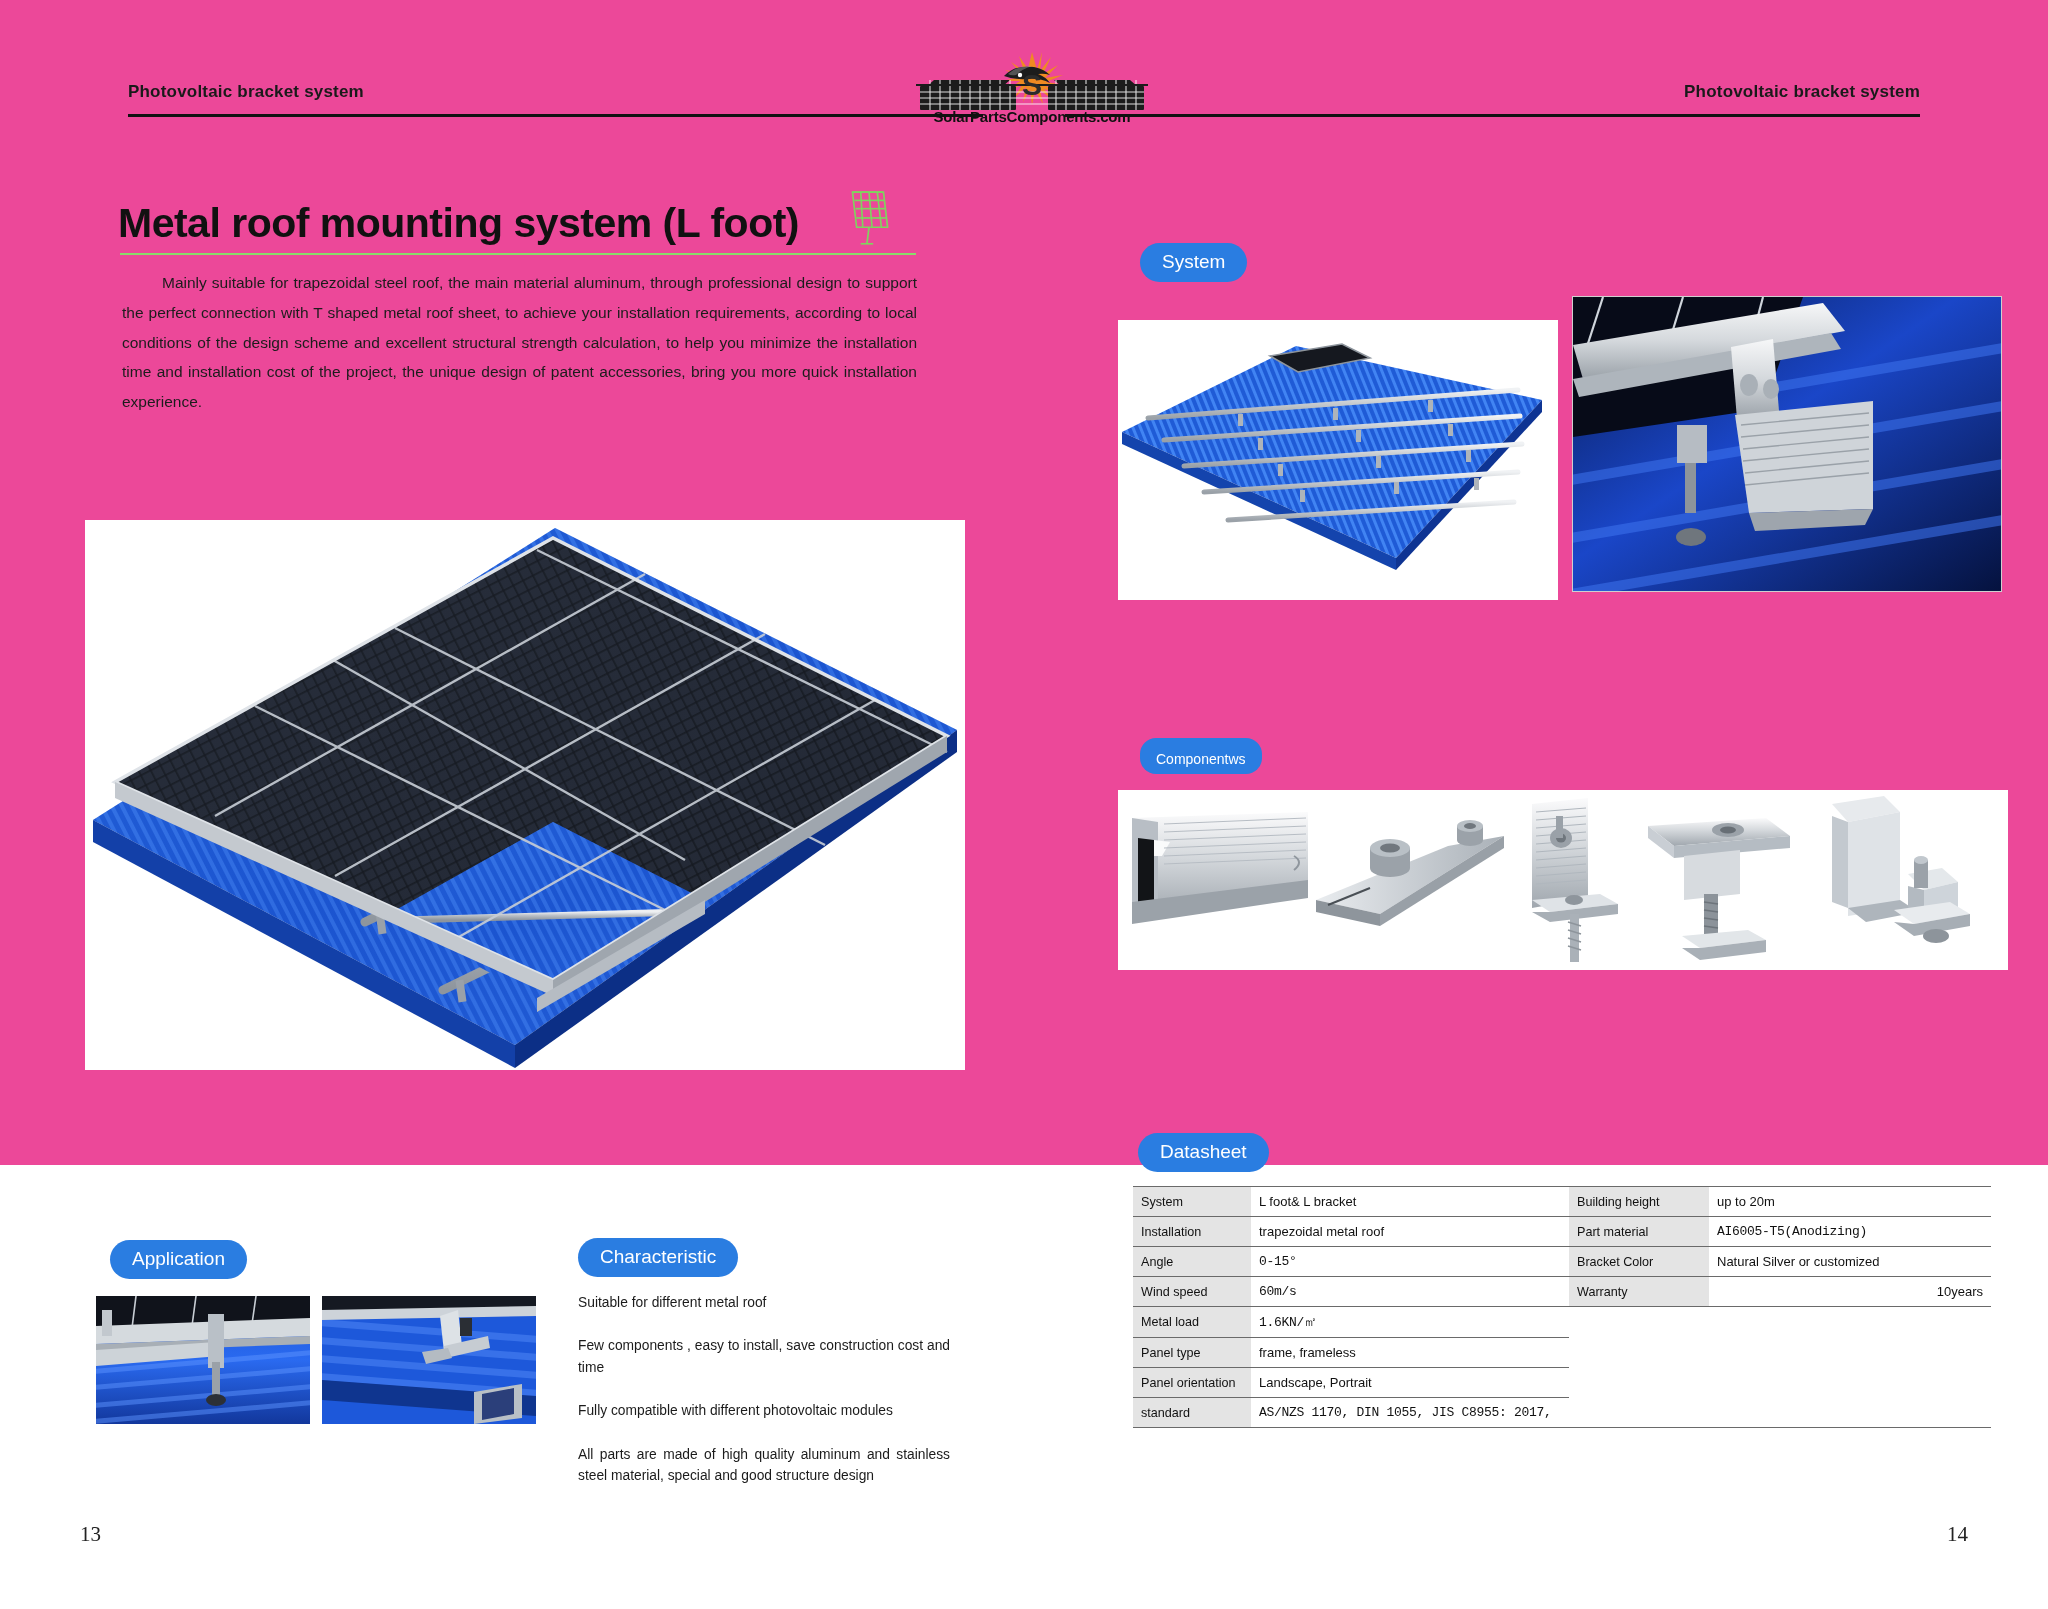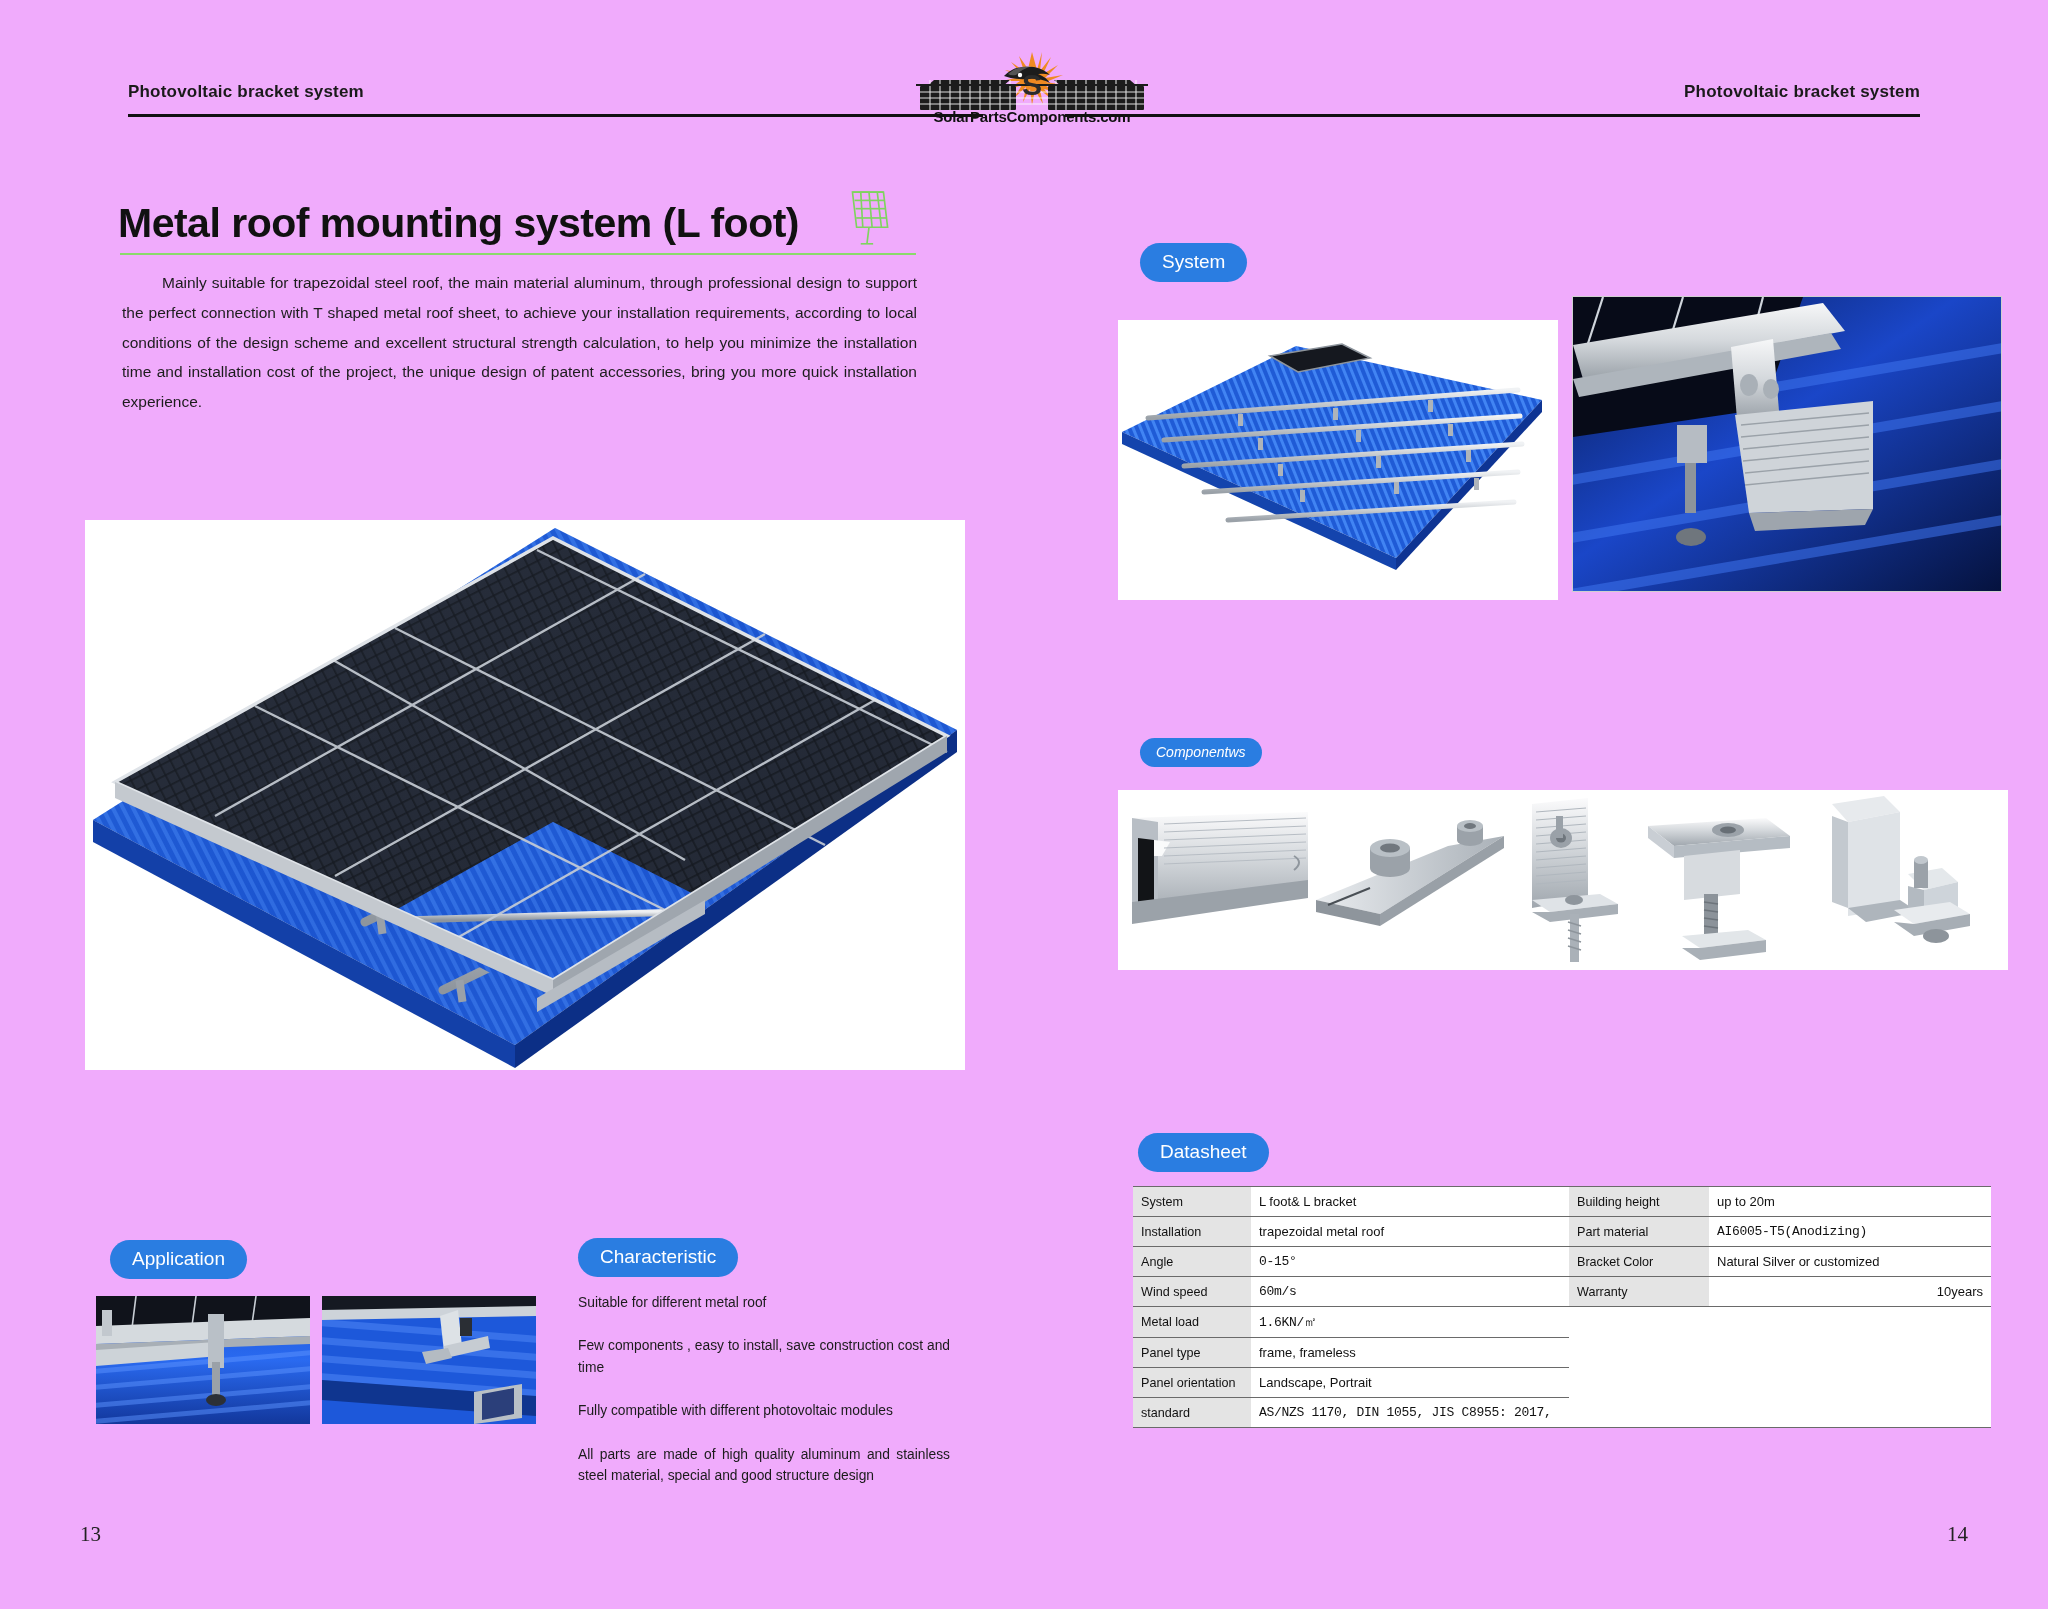--- a/index.html
+++ b/index.html
@@ -2,21 +2,21 @@
 <html><head>
 <meta charset="utf-8">
 <style>
   * { box-sizing: border-box; margin: 0; padding: 0; }
   html, body {
     width: 2048px; height: 1609px;
     background: #ffffff;
     font-family: "Liberation Sans", sans-serif;
     overflow: hidden;
   }
-  .page { position: relative; width: 2048px; height: 1609px; background:#f0abfc; }
+  .page { position: relative; width: 2048px; height: 1165px; background:#ec4899; }
 
   
   .hdr-left, .hdr-right {
     position: absolute; top: 82px;
     font-size: 17px; font-weight: bold; color:#1a1a1a;
     letter-spacing: .2px;
   }
   .hdr-left { left: 128px; }
   .hdr-right { right: 128px; }
   .hdr-rule-l, .hdr-rule-r {
@@ -56,21 +56,21 @@
 
   
   .pill {
     position:absolute;
     background:#2a7de1; color:#fff; border-radius:20px;
     font-size:19px; line-height:1;
     display:flex; align-items:center; justify-content:center;
     padding: 9px 22px 11px;
     white-space: nowrap;
   }
-  .pill.small { font-size:14px; padding: 7px 16px 8px; border-radius:16px;font-style:italic; }
+  .pill.small { font-size:14px; padding: 14px 16px 8px; border-radius:16px; }
 
   #pill-system     { left:1140px; top:243px; }
   #pill-components { left:1140px; top:738px; }
   #pill-datasheet  { left:1138px; top:1133px; }
   #pill-application{ left:110px;  top:1240px; }
   #pill-characteristic { left:578px; top:1238px; }
 
   
   .img-box { position:absolute; overflow:hidden; background:#fff; }
 

